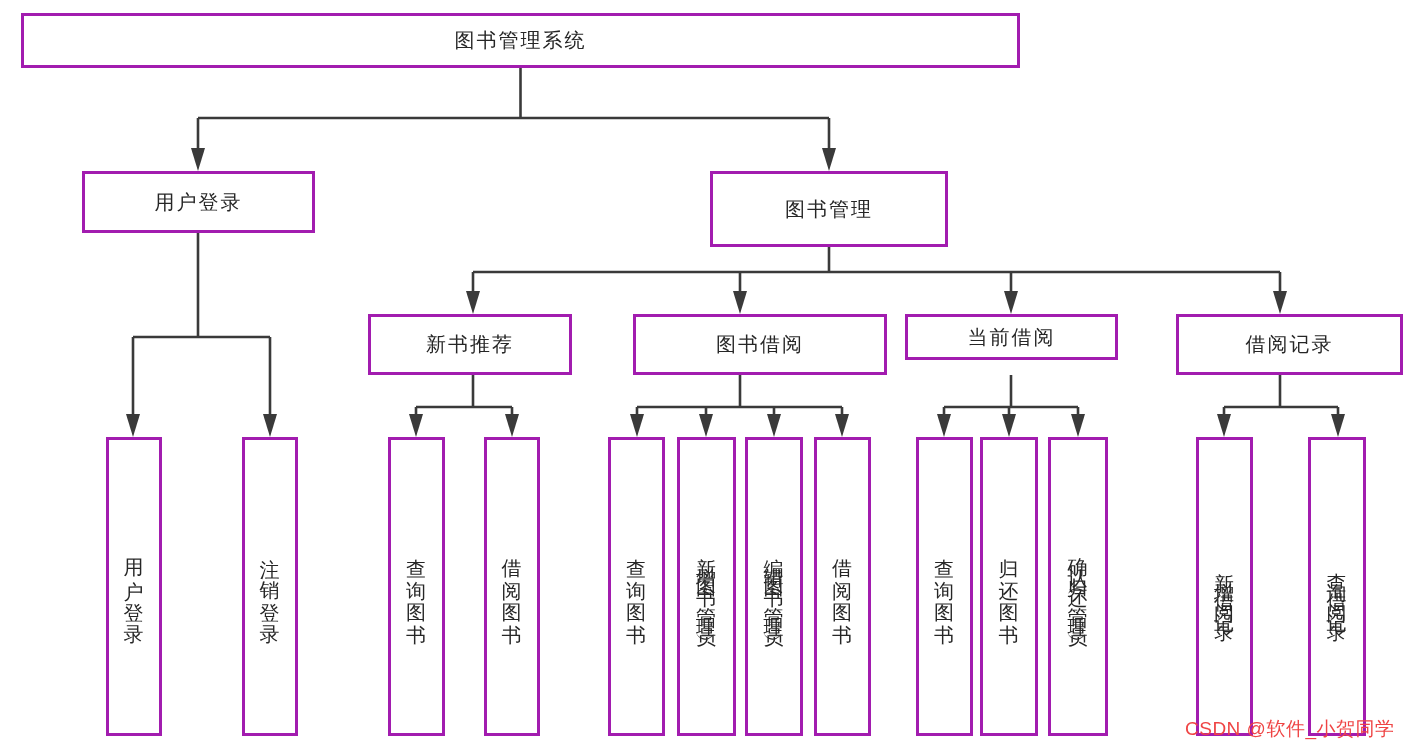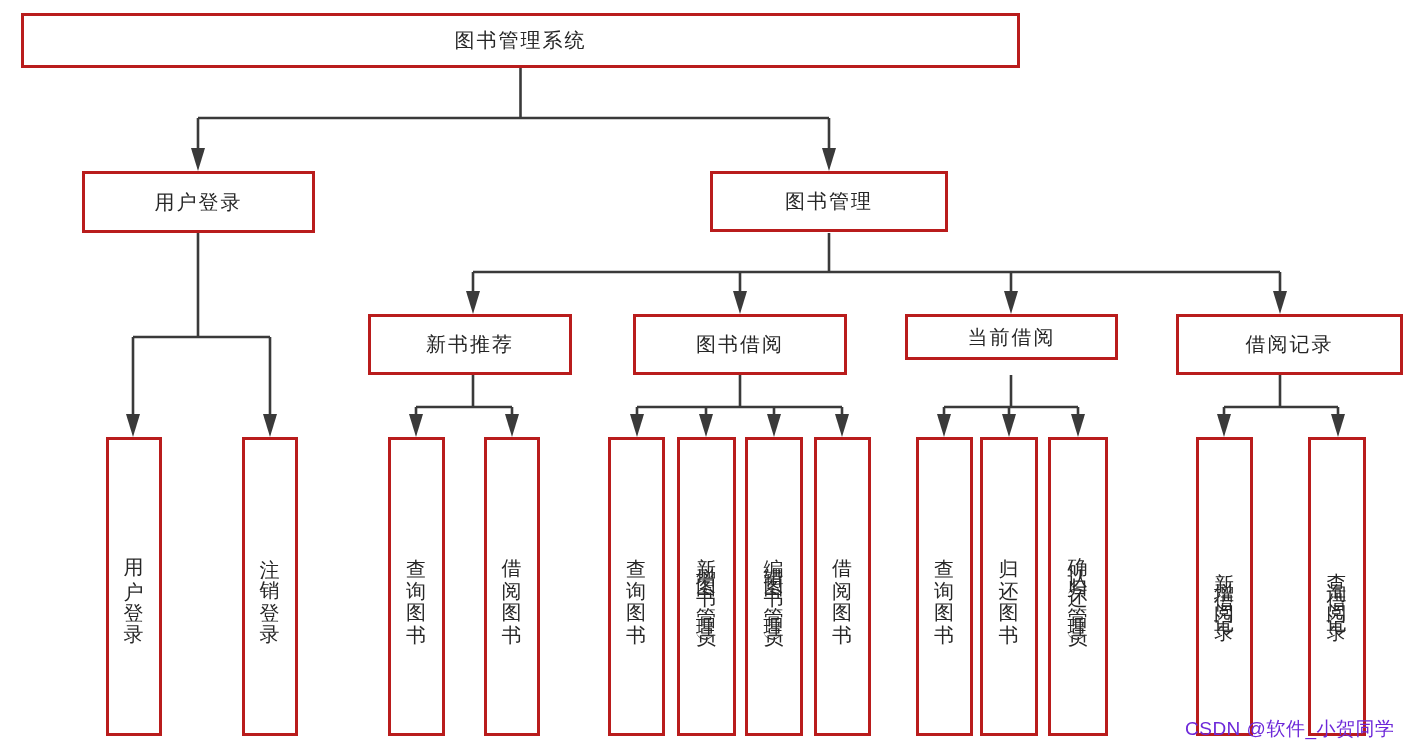--- a/index.html
+++ b/index.html
@@ -14,21 +14,21 @@
     overflow: hidden;
   }
   #wires {
     position: absolute; left: 0; top: 0;
     width: 1405px; height: 747px;
   }
   .box {
     position: absolute;
     box-sizing: border-box;
     background: #ffffff;
-    border: 3px solid #b91c1c;
+    border: 3px solid #a21caf;
     display: flex;
     align-items: center;
     justify-content: center;
     color: #262626;
   }
   .h-box span {
     font-size: 20px;
     letter-spacing: 2px;
     white-space: nowrap;
   }
@@ -38,21 +38,21 @@
     font-size: 20px;
     line-height: 1;
     white-space: nowrap;
   }
   .v-wide span { letter-spacing: 22px; }
   .v-med  span { letter-spacing: 10px; }
   #watermark {
     position: absolute;
     left: 1185px; top: 716px;
     font-size: 19px;
-    color: #6d28d9;
+    color: #ef4444;
     letter-spacing: 0.5px;
     white-space: nowrap;
   }
 </style>
 </head>
 <body>
 
 <div id="stage">
 
   <svg id="wires" viewBox="0 0 1405 747" xmlns="http://www.w3.org/2000/svg">
@@ -124,28 +124,28 @@
     </g>
   </svg>
 
   <div class="box h-box" style="left:21px; top:13px; width:999px; height:55px;">
     <span>图书管理系统</span>
   </div>
 
   <div class="box h-box" style="left:82px; top:171px; width:233px; height:62px;">
     <span>用户登录</span>
   </div>
-  <div class="box h-box" style="left:710px; top:171px; width:238px; height:61px;">
+  <div class="box h-box" style="left:710px; top:171px; width:238px; height:76px;">
     <span>图书管理</span>
   </div>
 
   <div class="box h-box" style="left:368px; top:314px; width:204px; height:61px;">
     <span>新书推荐</span>
   </div>
-  <div class="box h-box" style="left:633px; top:314px; width:214px; height:61px;">
+  <div class="box h-box" style="left:633px; top:314px; width:254px; height:61px;">
     <span>图书借阅</span>
   </div>
   <div class="box h-box" style="left:905px; top:314px; width:213px; height:46px;">
     <span>当前借阅</span>
   </div>
   <div class="box h-box" style="left:1176px; top:314px; width:227px; height:61px;">
     <span>借阅记录</span>
   </div>
 
   <div class="box v-box v-wide" style="left:106px; top:437px; width:56px; height:299px;">

